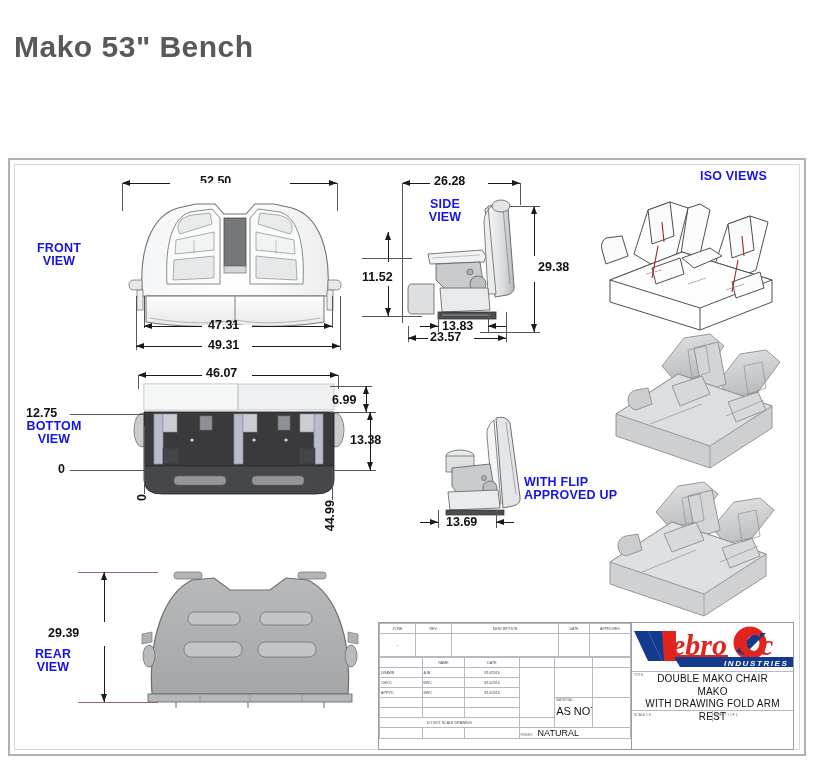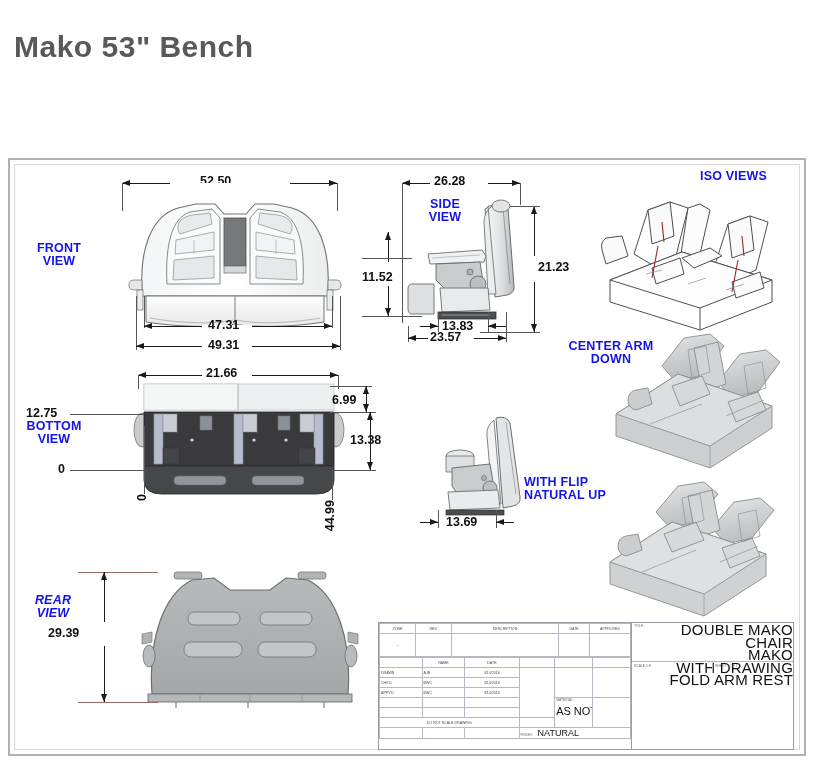--- a/index.html
+++ b/index.html
@@ -41,21 +41,21 @@
   
   #titleblock{position:absolute;left:378px;top:622px;width:416px;height:128px;border:1px solid #9a9aa5;box-sizing:border-box;background:#fff;}
   #tb-left{position:absolute;left:0;top:0;width:253px;height:100%;box-sizing:border-box;border-right:1px solid #9a9aa5;}
   #tb-right{position:absolute;left:253px;top:0;right:0;height:100%;box-sizing:border-box;}
   .tbl{width:100%;border-collapse:collapse;table-layout:fixed;}
   .tbl td{border:1px solid #b8b8c2;font-size:3.6px;color:#4a4a52;padding:0 1px;height:9px;overflow:hidden;white-space:nowrap;}
   .tbl td.c{text-align:center;}
   .lbl{font-size:3.4px;color:#6a6a72;}
 
   #logo-wrap{position:relative;height:48px;overflow:hidden;border-bottom:1px solid #b8b8c2;}
-  #dwg-title{font-size:15px;color:#111;text-align:right;line-height:12.5px;letter-spacing:.2px;}
+  #dwg-title{font-size:10px;color:#111;text-align:center;line-height:12.5px;letter-spacing:.2px;}
   .rowbox{position:relative;border-bottom:1px solid #b8b8c2;box-sizing:border-box;}
   #dwgno-row{display:flex;height:30px;}
   #dwgno-cell{flex:1;position:relative;border-right:1px solid #b8b8c2;display:flex;align-items:center;justify-content:center;}
   #rev-cell{width:40px;position:relative;display:flex;align-items:center;justify-content:center;}
   #dwgno-val{font-size:13px;color:#111;}
   #rev-val{font-size:16px;color:#111;}
   #foot-row{display:flex;height:11px;}
   #foot-row>div{position:relative;flex:1;border-right:1px solid #b8b8c2;}
   #foot-row>div:last-child{border-right:none;}
 </style>
@@ -179,21 +179,21 @@
     <rect x="32" y="120" width="58" height="7" fill="#4b4d4f" stroke="#313335" stroke-width="0.8"></rect>
     <rect x="36" y="122" width="48" height="2" fill="#6e7072"></rect>
   </svg>
 
   <div class="ln vline" style="left:524px;top:46px;height:126px;"></div>
   <div class="arrowU" style="left:520.5px;top:46px;"></div>
   <div class="arrowD" style="left:520.5px;top:164px;"></div>
   <div class="exth" style="left:500px;top:46px;width:30px;"></div>
   <div class="exth" style="left:470px;top:172px;width:60px;"></div>
   <div style="position:absolute;left:521px;top:96px;width:4px;height:26px;background:#fff;"></div>
-  <div class="dim" style="left:528px;top:100px;">21.23</div>
+  <div class="dim" style="left:528px;top:100px;">29.38</div>
 
   <div class="ln vline" style="left:378px;top:72px;height:30px;"></div>
   <div class="ln vline" style="left:378px;top:126px;height:30px;"></div>
   <div class="arrowU" style="left:374.5px;top:72px;"></div>
   <div class="arrowD" style="left:374.5px;top:148px;"></div>
   <div class="exth" style="left:352px;top:98px;width:50px;"></div>
   <div class="exth" style="left:352px;top:156px;width:60px;"></div>
   <div class="dim" style="left:352px;top:110px;">11.52</div>
 
   <div class="ext" style="left:428px;top:152px;height:20px;"></div>
@@ -242,24 +242,20 @@
       <line x1="146" y1="52" x2="148" y2="72"></line>
       <line x1="142" y1="76" x2="136" y2="108"></line>
     </g>
     <g stroke="#7c7f82" stroke-width="0.6" fill="none">
       <line x1="50" y1="90" x2="66" y2="86"></line>
       <line x1="92" y1="100" x2="110" y2="94"></line>
       <line x1="130" y1="106" x2="148" y2="100"></line>
     </g>
   </svg>
 
-  <div class="vlabel" style="left:546px;top:180px;width:110px;">
-    <div>CENTER ARM</div>
-    <div>DOWN</div>
-  </div>
 
   <svg class="art" style="left:596px;top:168px;" width="196" height="146" viewBox="0 0 196 146">
     <defs>
       <linearGradient id="ig1" x1="0" y1="0" x2="0.3" y2="1">
         <stop offset="0" stop-color="#e2e3e4"></stop>
           <stop offset="1" stop-color="#b9bbbd"></stop>
       </linearGradient>
     </defs>
     <g fill="url(#ig1)" stroke="#8a8d90" stroke-width="0.9" stroke-linejoin="round">
       <path d="M56 38 L78 10 L104 6 L118 18 L96 48 L70 54 Z"></path>
@@ -288,21 +284,21 @@
     <path d="M12 46 l0 16 l28 0 l0 -16 Z" fill="#dfe0e2" stroke="#6b6e71" stroke-width="0.8"></path>
     <path d="M18 58 L56 54 L60 78 L26 88 L18 76 Z" fill="#c9cbcd" stroke="#63666a" stroke-width="0.9"></path>
     <circle cx="50" cy="68" r="2.5" fill="#aeb1b4" stroke="#5c5f62" stroke-width="0.6"></circle>
     <circle cx="56" cy="78" r="7" fill="#bdc0c3" stroke="#5c5f62" stroke-width="0.8"></circle>
     <path d="M14 82 L64 80 L66 98 L16 100 Z" fill="#eaebec" stroke="#6b6e71" stroke-width="0.9"></path>
     <rect x="12" y="100" width="58" height="5" fill="#4b4d4f" stroke="#313335" stroke-width="0.7"></rect>
   </svg>
 
   <div class="vlabel" style="left:514px;top:316px;width:96px;text-align:left;">
     <div>WITH FLIP</div>
-    <div>NATURAL UP</div>
+    <div>APPROVED UP</div>
   </div>
 
   <div class="ext" style="left:428px;top:350px;height:18px;"></div>
   <div class="ext" style="left:486px;top:350px;height:18px;"></div>
   <div class="ln hline" style="left:410px;top:362px;width:18px;"></div>
   <div class="ln hline" style="left:486px;top:362px;width:18px;"></div>
   <div class="arrowR" style="left:420px;top:358.5px;"></div>
   <div class="arrowL" style="left:486px;top:358.5px;"></div>
   <div class="dim" style="left:436px;top:355px;">13.69</div>
 
@@ -336,21 +332,21 @@
     <div>BOTTOM</div>
     <div>VIEW</div>
   </div>
 
   <div class="ln hline" style="left:128px;top:215px;width:200px;"></div>
   <div class="arrowL" style="left:128px;top:211.5px;"></div>
   <div class="arrowR" style="left:320px;top:211.5px;"></div>
   <div class="ext" style="left:128px;top:215px;height:14px;"></div>
   <div class="ext" style="left:328px;top:215px;height:14px;"></div>
   <div style="position:absolute;left:192px;top:214px;width:50px;height:3px;background:#fff;"></div>
-  <div class="dim" style="left:196px;top:206px;">21.66</div>
+  <div class="dim" style="left:196px;top:206px;">46.07</div>
 
   <svg class="art" style="left:120px;top:222px;" width="218" height="120" viewBox="0 0 218 120">
 
     <rect x="14" y="2" width="190" height="26" fill="#eeeff0" stroke="#bfc1c3" stroke-width="0.8"></rect>
     <rect x="14" y="2" width="94" height="26" fill="#f5f6f6" stroke="#c7c9cb" stroke-width="0.7"></rect>
     <line x1="108" y1="2" x2="108" y2="28" stroke="#b4b6b8" stroke-width="0.8"></line>
 
     <ellipse cx="12" cy="48" rx="8" ry="17" fill="#c9cbcd" stroke="#6f7274" stroke-width="0.8"></ellipse>
     <ellipse cx="206" cy="48" rx="8" ry="17" fill="#c9cbcd" stroke="#6f7274" stroke-width="0.8"></ellipse>
 
@@ -396,21 +392,21 @@
   <div class="arrowU" style="left:356.5px;top:252px;"></div>
   <div class="arrowD" style="left:356.5px;top:302px;"></div>
   <div class="dim" style="left:340px;top:273px;">13.38</div>
 
   <div class="ln vline" style="left:134px;top:266px;height:68px;background:#555;"></div>
   <div class="dim" style="left:125px;top:334px;writing-mode:vertical-rl;transform:rotate(180deg);">0</div>
 
   <div class="ln vline" style="left:322px;top:310px;height:30px;background:#555;"></div>
   <div class="dim" style="left:313px;top:340px;writing-mode:vertical-rl;transform:rotate(180deg);">44.99</div>
 
-  <div class="vlabel" style="left:8px;top:434px;width:70px;font-style:italic;">
+  <div class="vlabel" style="left:8px;top:488px;width:70px;">
     <div>REAR</div>
     <div>VIEW</div>
   </div>
 
   <svg class="art" style="left:120px;top:408px;" width="240" height="140" viewBox="0 0 240 140">
     <defs>
       <linearGradient id="rg1" x1="0" y1="0" x2="0" y2="1">
         <stop offset="0" stop-color="#b7b9bb"></stop>
           <stop offset="1" stop-color="#a4a6a8"></stop>
       </linearGradient>
@@ -527,20 +523,37 @@
           <span class="lbl">FINISH:</span>
           <span style="font-size:9px;color:#111;margin-left:4px;">NATURAL</span>
         </td>
       </tr>
     </tbody>
       </table>
   </div>
 
   <div id="tb-right">
 
+    <div id="logo-wrap">
+      <svg width="163" height="48" viewBox="0 0 163 48">
+        <g>
+          <polygon points="2,8 16,8 30,38 16,38" fill="#123a8f"></polygon>
+          <polygon points="16,8 30,8 44,38 30,38" fill="#123a8f"></polygon>
+          <path d="M30 8 L44 8 L44 32 L96 32 L96 38 L32 38 Z" fill="#e2241f"></path>
+          <text x="40" y="32" font-family="Liberation Serif, serif" font-size="30" font-style="italic" font-weight="bold" fill="#e2241f">ebro</text>
+          <circle cx="118" cy="20" r="13" fill="none" stroke="#e2241f" stroke-width="7"></circle>
+          <path d="M106 10 L132 10 L132 30 L106 30 Z" fill="none"></path>
+          <polygon points="104,28 122,10 134,10 112,32" fill="#123a8f"></polygon>
+          <path d="M128 8 a14 14 0 1 0 0 24 l0 -6 a8 8 0 1 1 0 -12 Z" fill="#e2241f"></path>
+          <text x="128" y="32" font-family="Liberation Serif, serif" font-size="30" font-style="italic" font-weight="bold" fill="#e2241f">c</text>
+          <polygon points="42,34 163,34 163,44 48,44" fill="#123a8f"></polygon>
+          <text x="92" y="43" font-family="Liberation Sans, sans-serif" font-size="8" font-style="italic" font-weight="bold" fill="#ffffff" letter-spacing="1.6">INDUSTRIES</text>
+        </g>
+      </svg>
+    </div>
 
     <div class="rowbox" style="height:39px;padding-top:1px;">
       <div class="lbl" style="position:absolute;left:2px;top:1px;">TITLE:</div>
       <div id="dwg-title">
         <div>DOUBLE MAKO CHAIR</div>
         <div>MAKO</div>
         <div>WITH DRAWING FOLD ARM REST</div>
       </div>
     </div>
 

